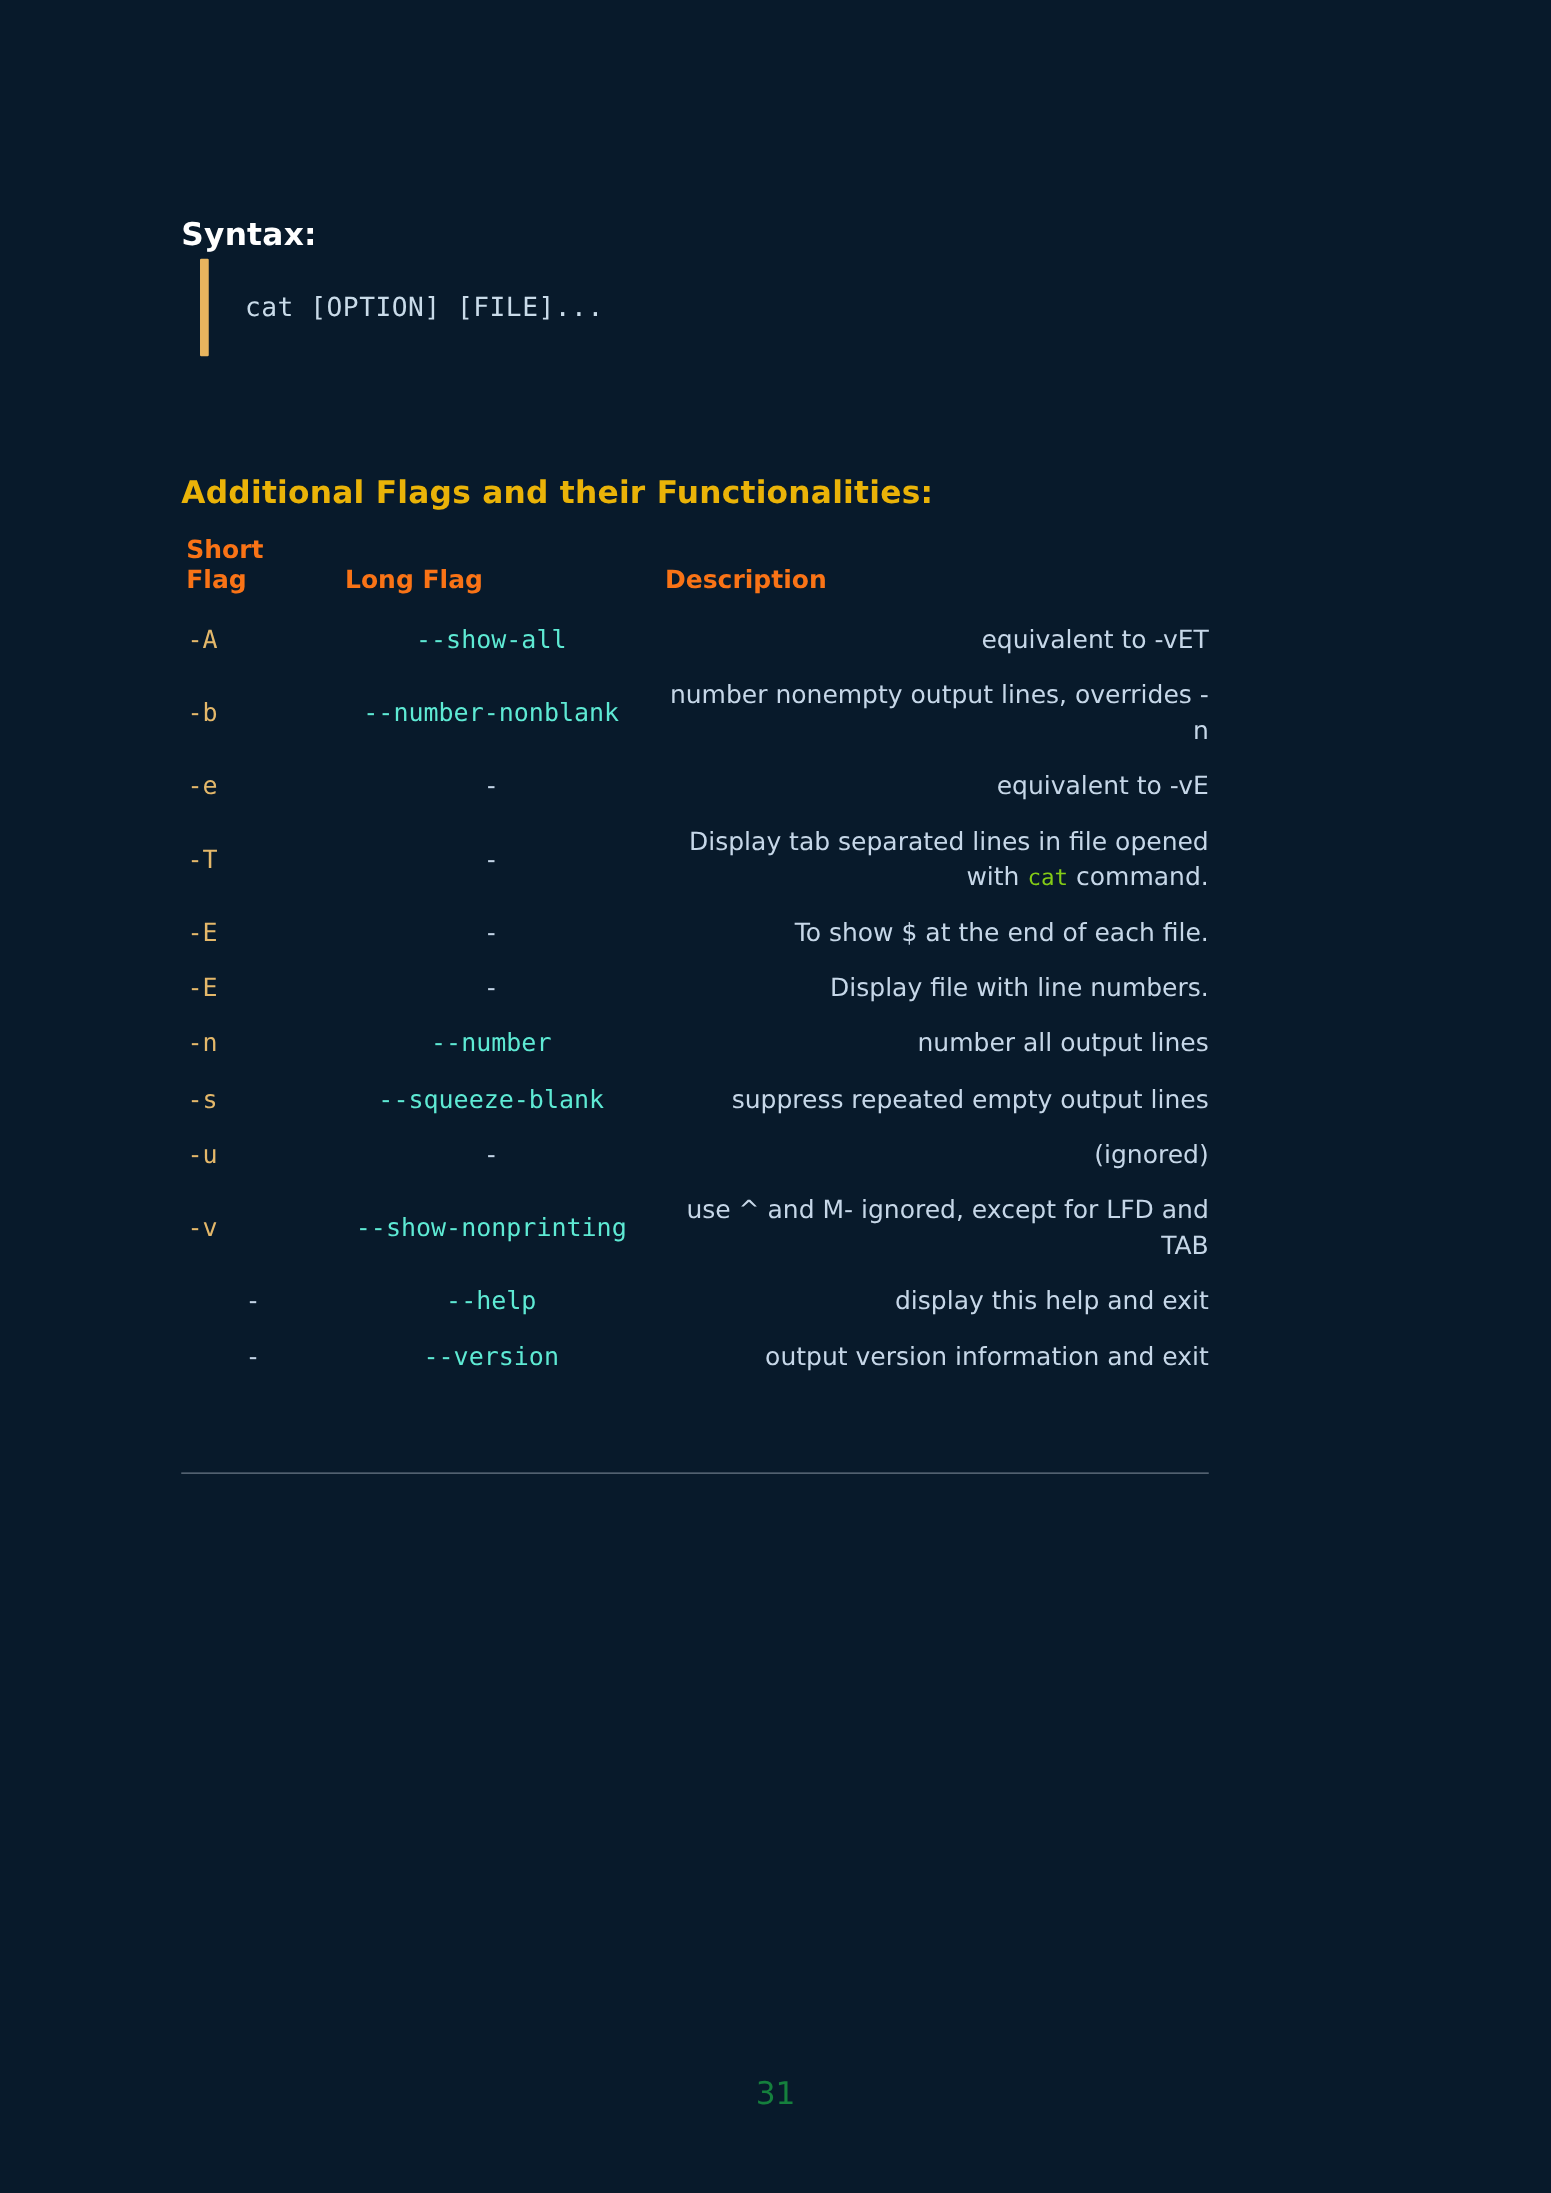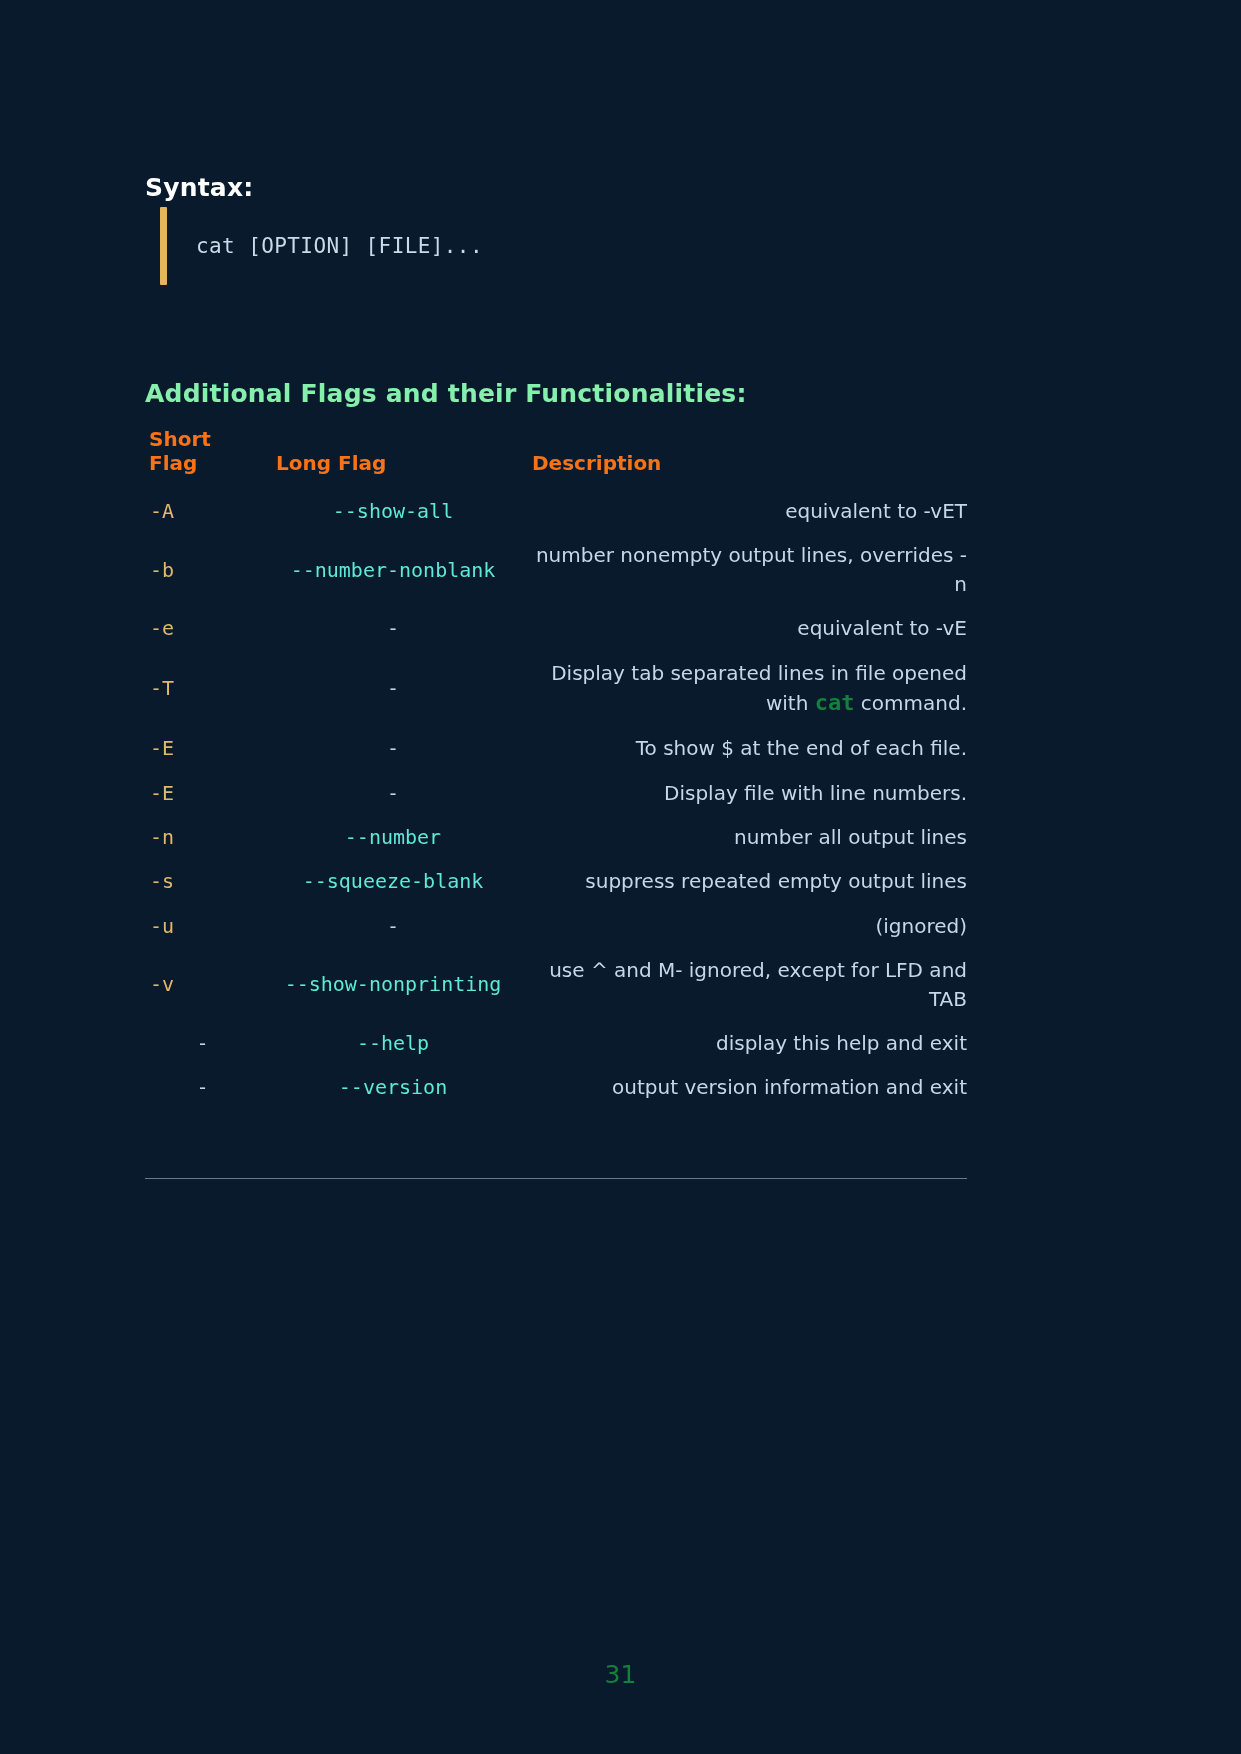--- a/index.html
+++ b/index.html
@@ -64,21 +64,21 @@
     white-space: pre;
   }
 
   
   .h-flags {
     position: absolute;
     left: 0;
     top: 358px;
     font-size: 25px;
     font-weight: bold;
-    color: #86efac;
+    color: #eab308;
     letter-spacing: 0.2px;
   }
 
   
   .flags-table {
     position: absolute;
     left: 0;
     top: 420px;
     width: 822px;
     border-collapse: collapse;
@@ -132,23 +132,22 @@
     color: #c3d4e6;
   }
   .cell-desc {
     color: #c6d7e8;
     font-size: 20px;
     text-align: right;
     padding-left: 22px !important;
   }
   .cell-desc code {
     font-family: "DejaVu Sans Mono", monospace;
-    font-size: 22px;
-    color: #15803d;
-    font-weight: bold;
+    font-size: 18px;
+    color: #84cc16;
   }
 
   .table-rule {
     position: absolute;
     left: 0;
     top: 1178px;
     width: 822px;
     height: 1px;
     background: #8c9aa8;
     opacity: 0.75;

